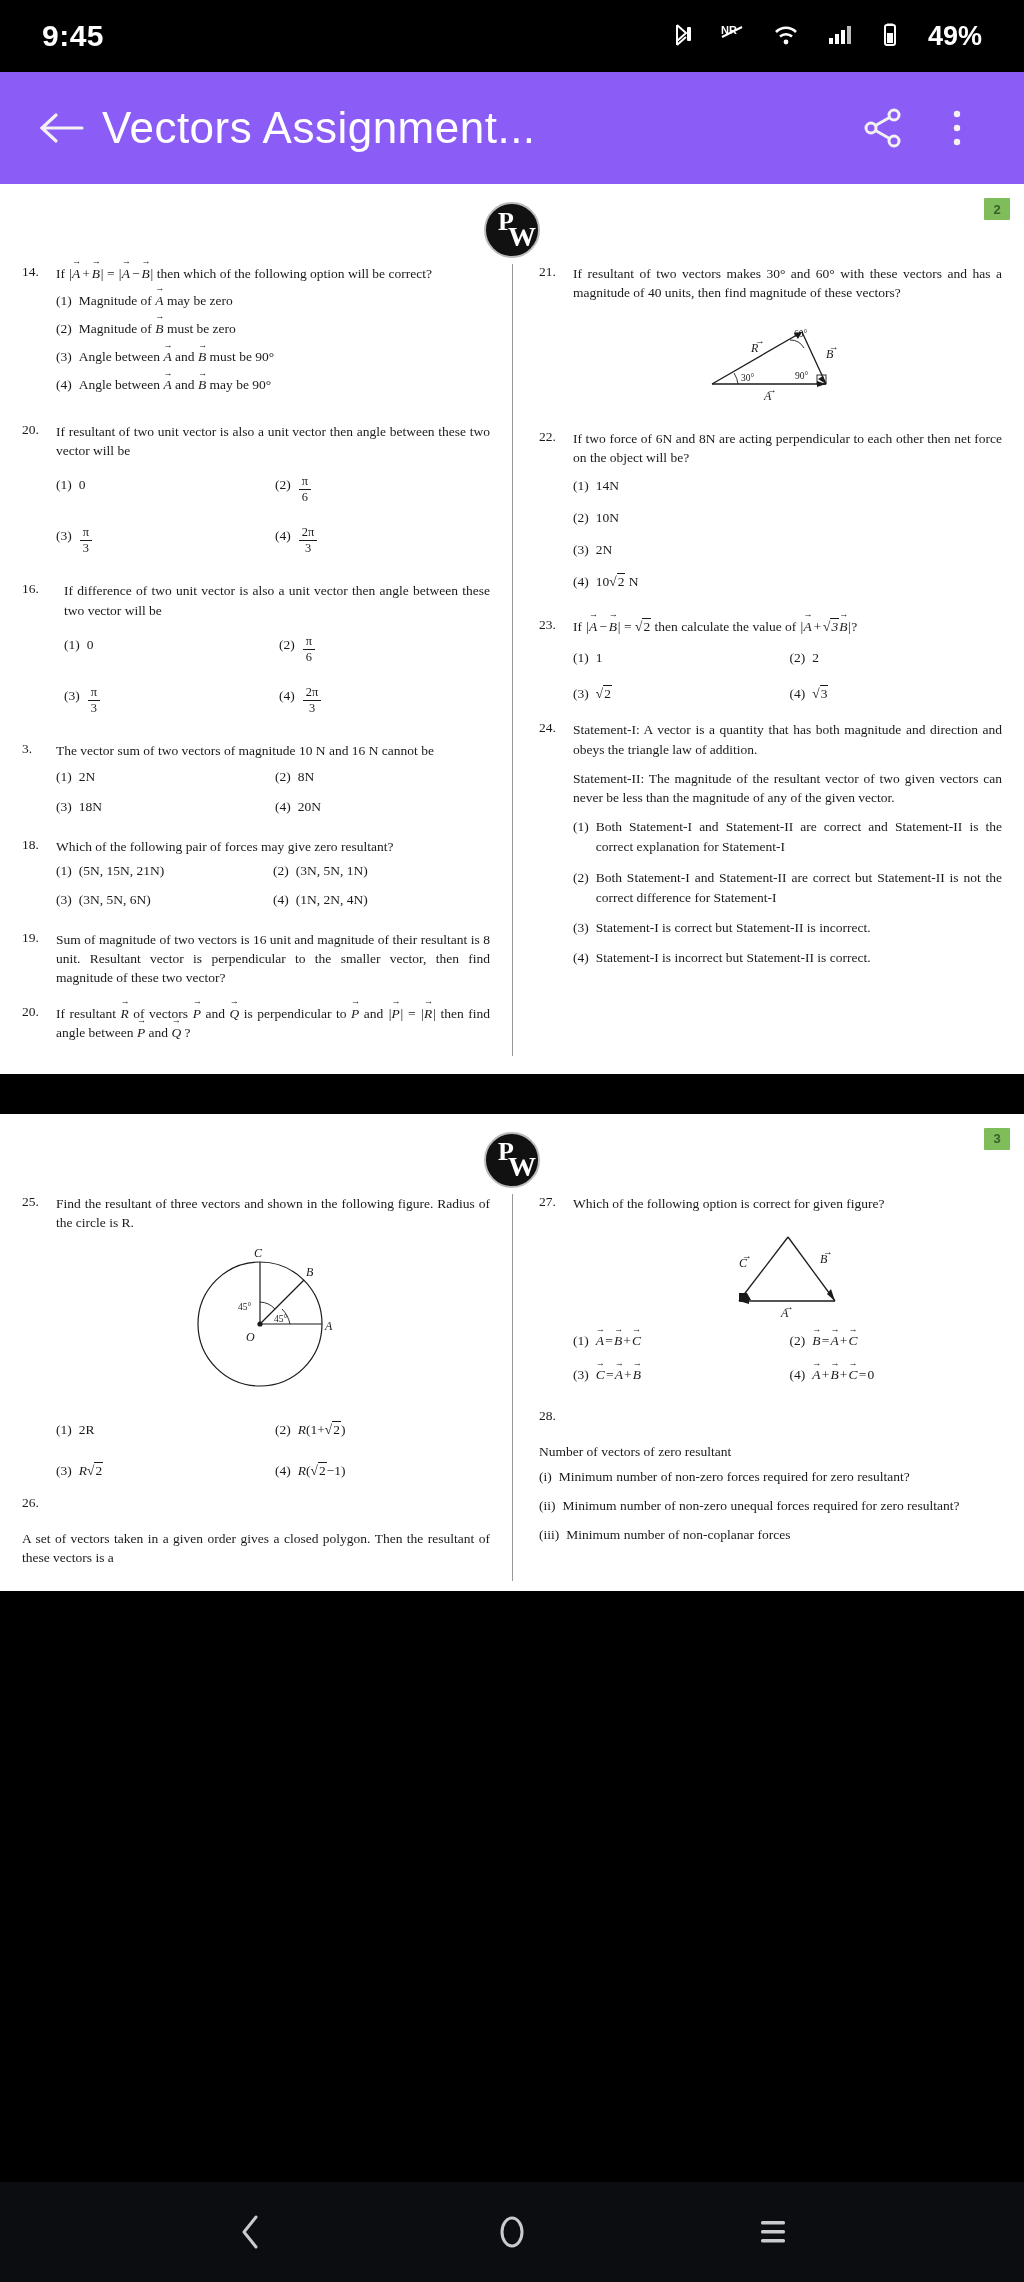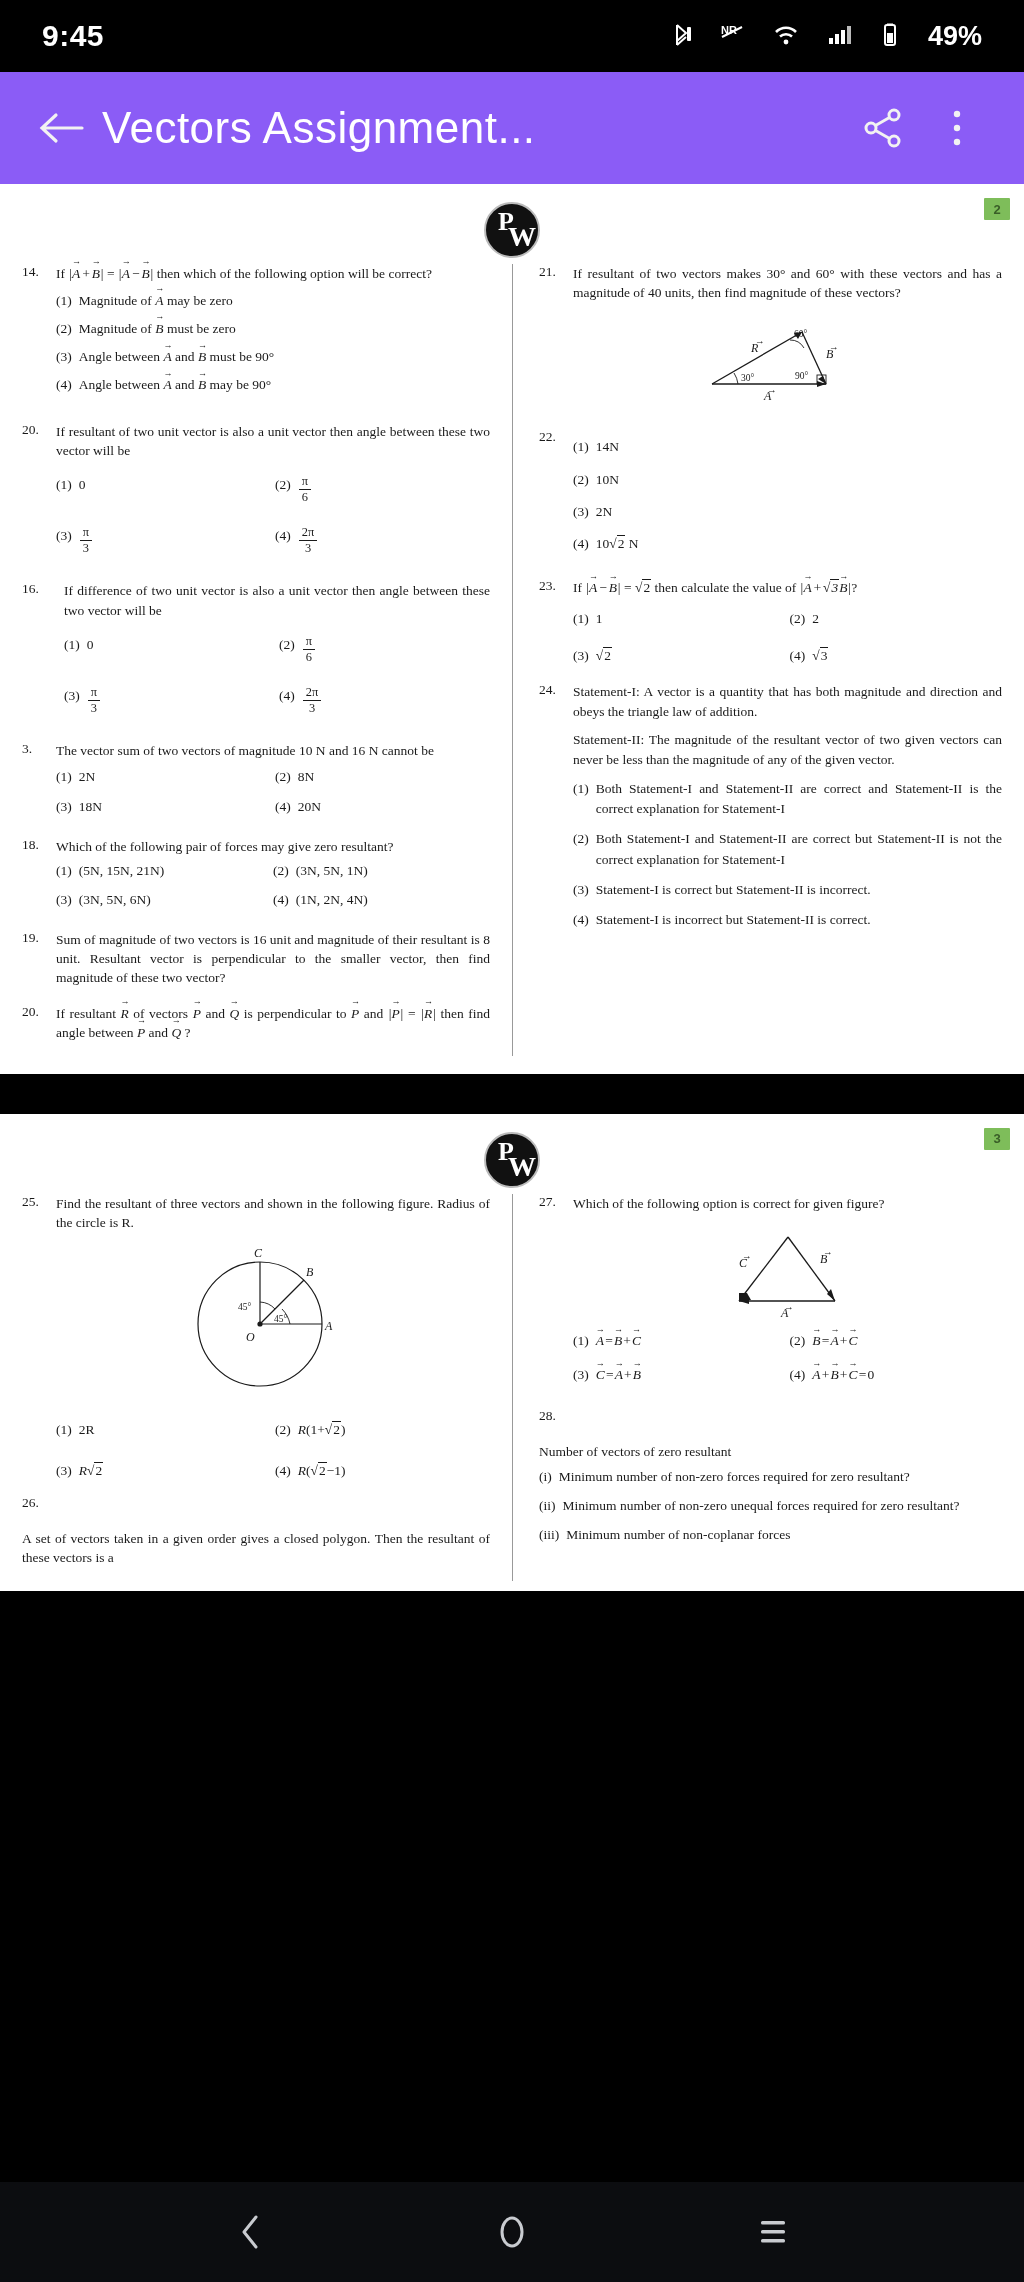--- a/index.html
+++ b/index.html
@@ -404,20 +404,21 @@
                   <text class="fig-text" x="66" y="90">A</text>
                     <text class="fig-text-s" x="69" y="83">→</text>
                 </svg>
               </div>
             </div>
           </div>
 
           <div class="q" style="margin-top:4px;">
             <div class="q-num">22.</div>
             <div class="q-body tight">
+              <span>If two force of 6N and 8N are acting perpendicular to each other then net force on the object will be?</span>
               <div class="opts opts-stack" style="margin-top:8px;">
                 <div class="opt" style="margin-bottom:12px;">
                     <span class="opt-lbl">(1)</span>
                     <span class="opt-txt">14N</span>
                   </div>
                 <div class="opt" style="margin-bottom:12px;">
                     <span class="opt-lbl">(2)</span>
                     <span class="opt-txt">10N</span>
                   </div>
                 <div class="opt" style="margin-bottom:12px;">
@@ -462,21 +463,21 @@
             <div class="q-body tight">
               <div class="stmt">Statement-I: A vector is a quantity that has both magnitude and direction and obeys the triangle law of addition.</div>
               <div class="stmt">Statement-II: The magnitude of the resultant vector of two given vectors can never be less than the magnitude of any of the given vector.</div>
               <div class="opts opts-stack">
                 <div class="opt" style="margin-bottom:10px;">
                     <span class="opt-lbl">(1)</span>
                     <span class="opt-txt">Both Statement-I and Statement-II are correct and Statement-II is the correct explanation for Statement-I</span>
                   </div>
                 <div class="opt" style="margin-bottom:10px;">
                     <span class="opt-lbl">(2)</span>
-                    <span class="opt-txt">Both Statement-I and Statement-II are correct but Statement-II is not the correct explanation for Statement-I</span>
+                    <span class="opt-txt">Both Statement-I and Statement-II are correct but Statement-II is not the correct difference for Statement-I</span>
                   </div>
                 <div class="opt" style="margin-bottom:10px;">
                     <span class="opt-lbl">(3)</span>
                     <span class="opt-txt">Statement-I is correct but Statement-II is incorrect.</span>
                   </div>
                 <div class="opt">
                     <span class="opt-lbl">(4)</span>
                     <span class="opt-txt">Statement-I is incorrect but Statement-II is correct.</span>
                   </div>
               </div>

